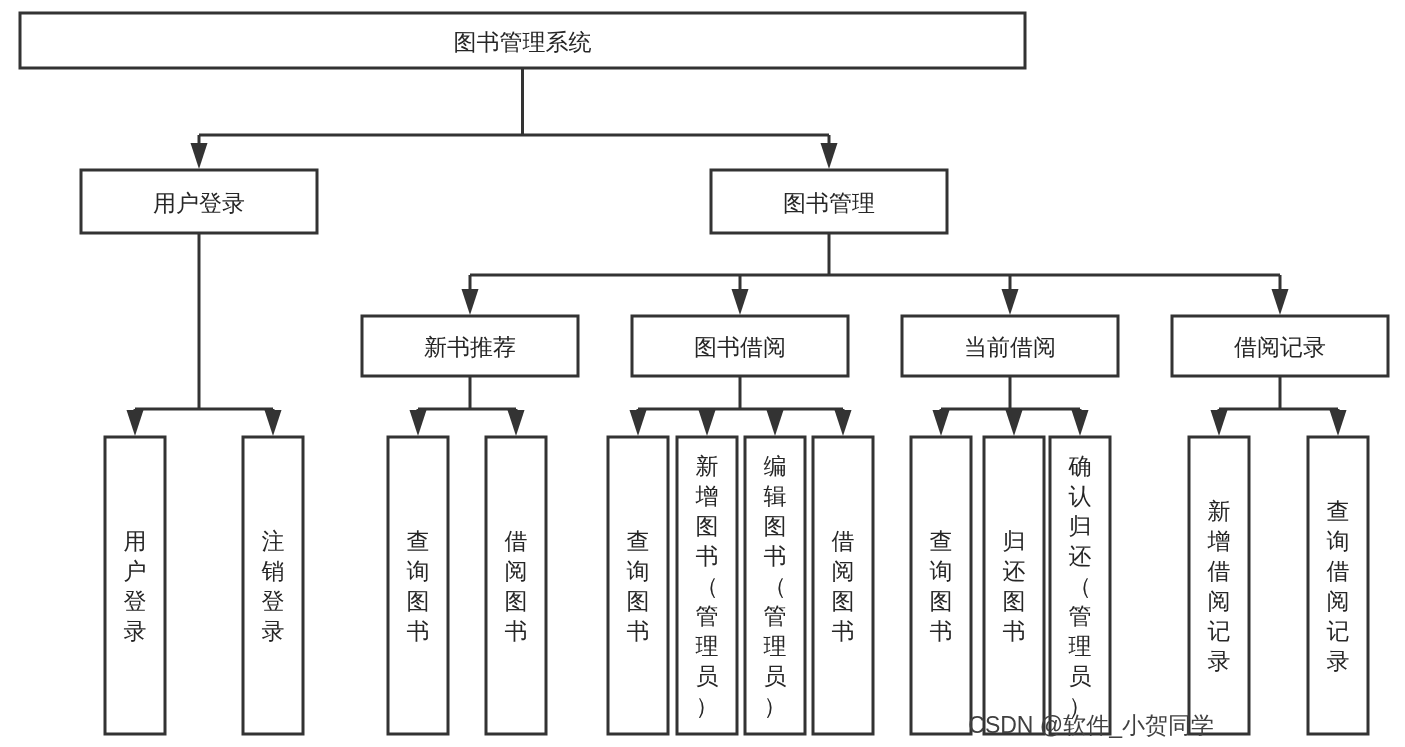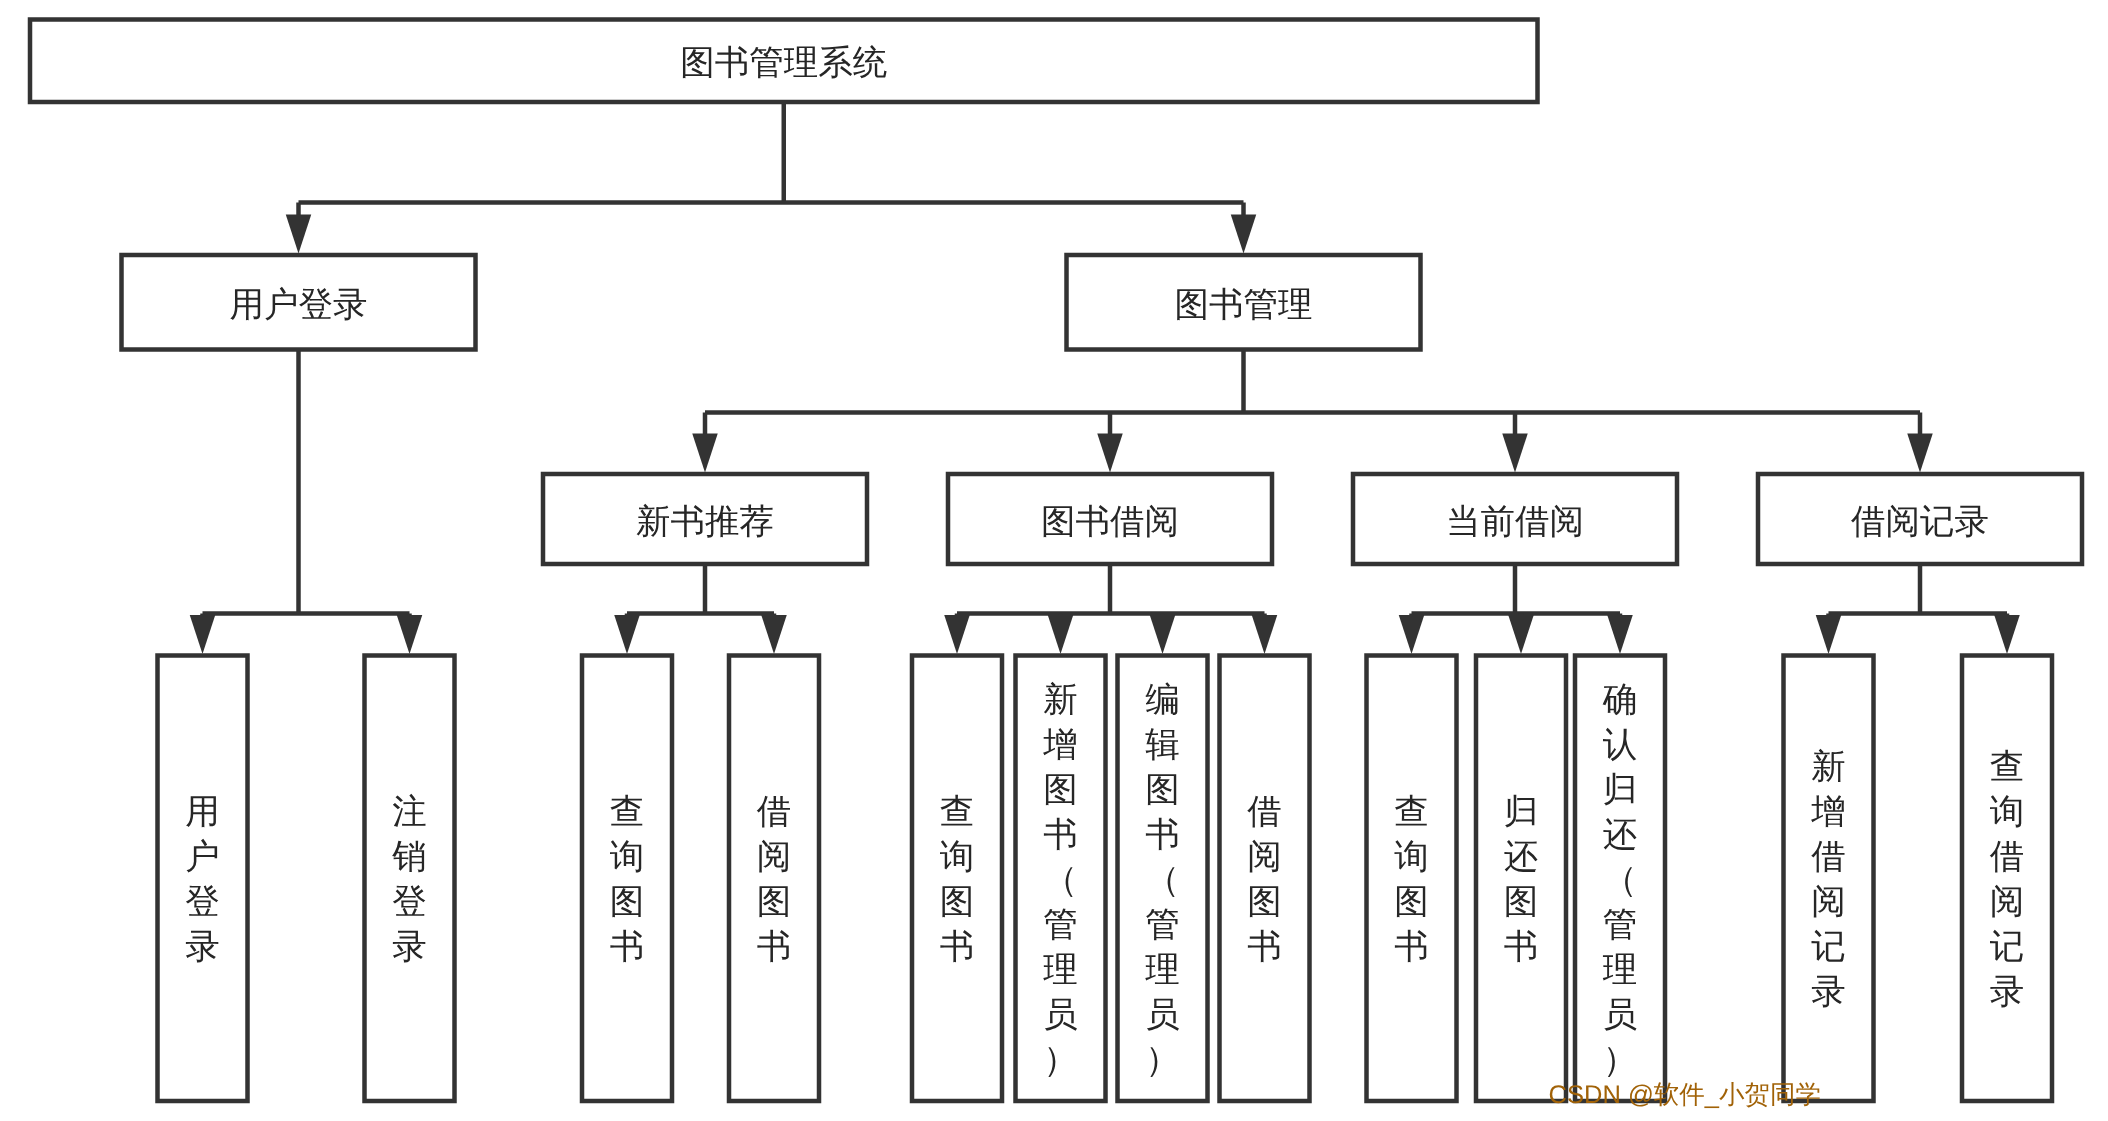--- a/index.html
+++ b/index.html
@@ -41,22 +41,22 @@
   }
   .arrow-head {
     fill: #333333;
     stroke: none;
   }
   .watermark {
     position: absolute;
     right: 8px;
     bottom: 6px;
     font-family: "Liberation Sans", "DejaVu Sans", sans-serif;
-    font-size: 17px;
-    color: #a16207;
+    font-size: 23px;
+    color: #404040;
     white-space: nowrap;
     user-select: none;
   }
 </style>
 </head>
 <body>
 
 <div id="diagram-root">
   <svg id="tree-svg" viewBox="0 0 1405 747" xmlns="http://www.w3.org/2000/svg">
     <g id="edge-layer">

